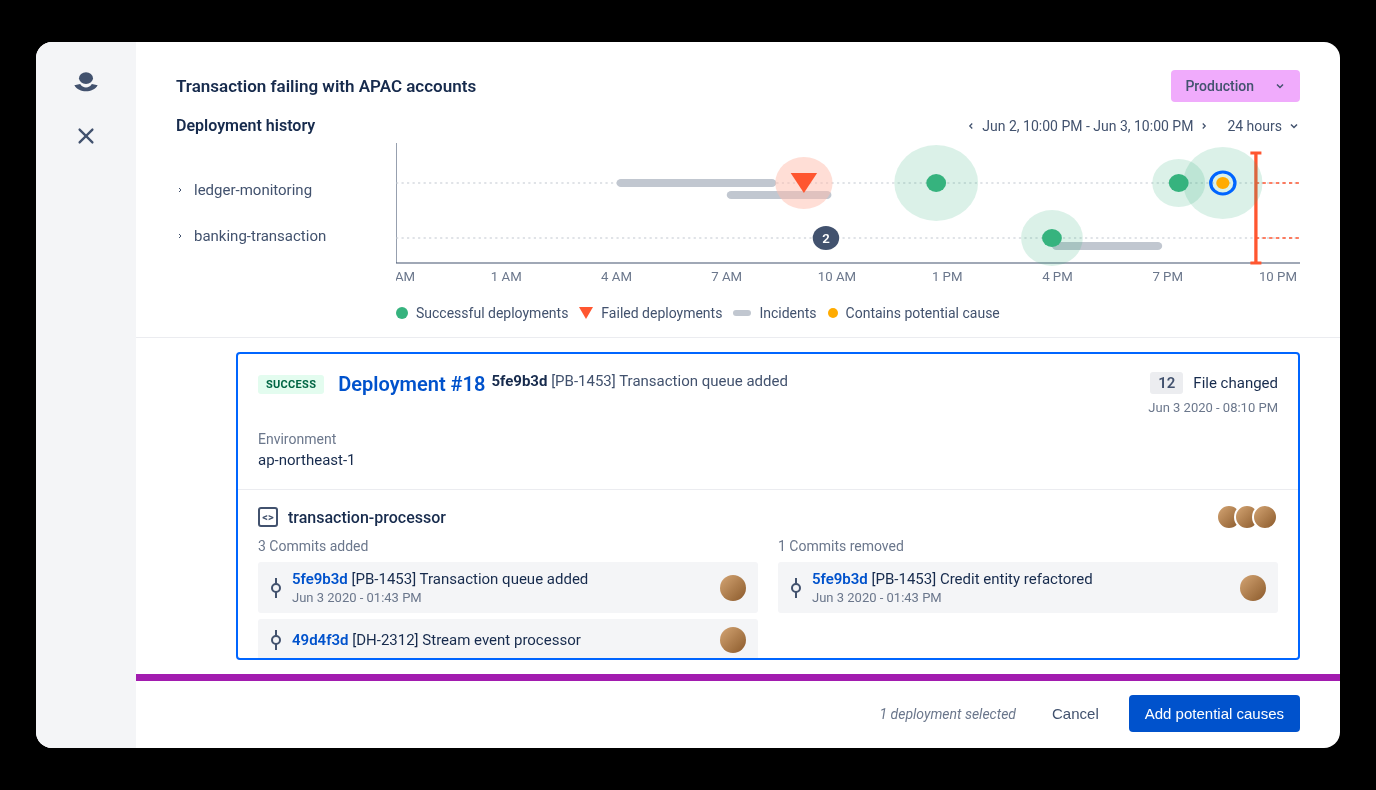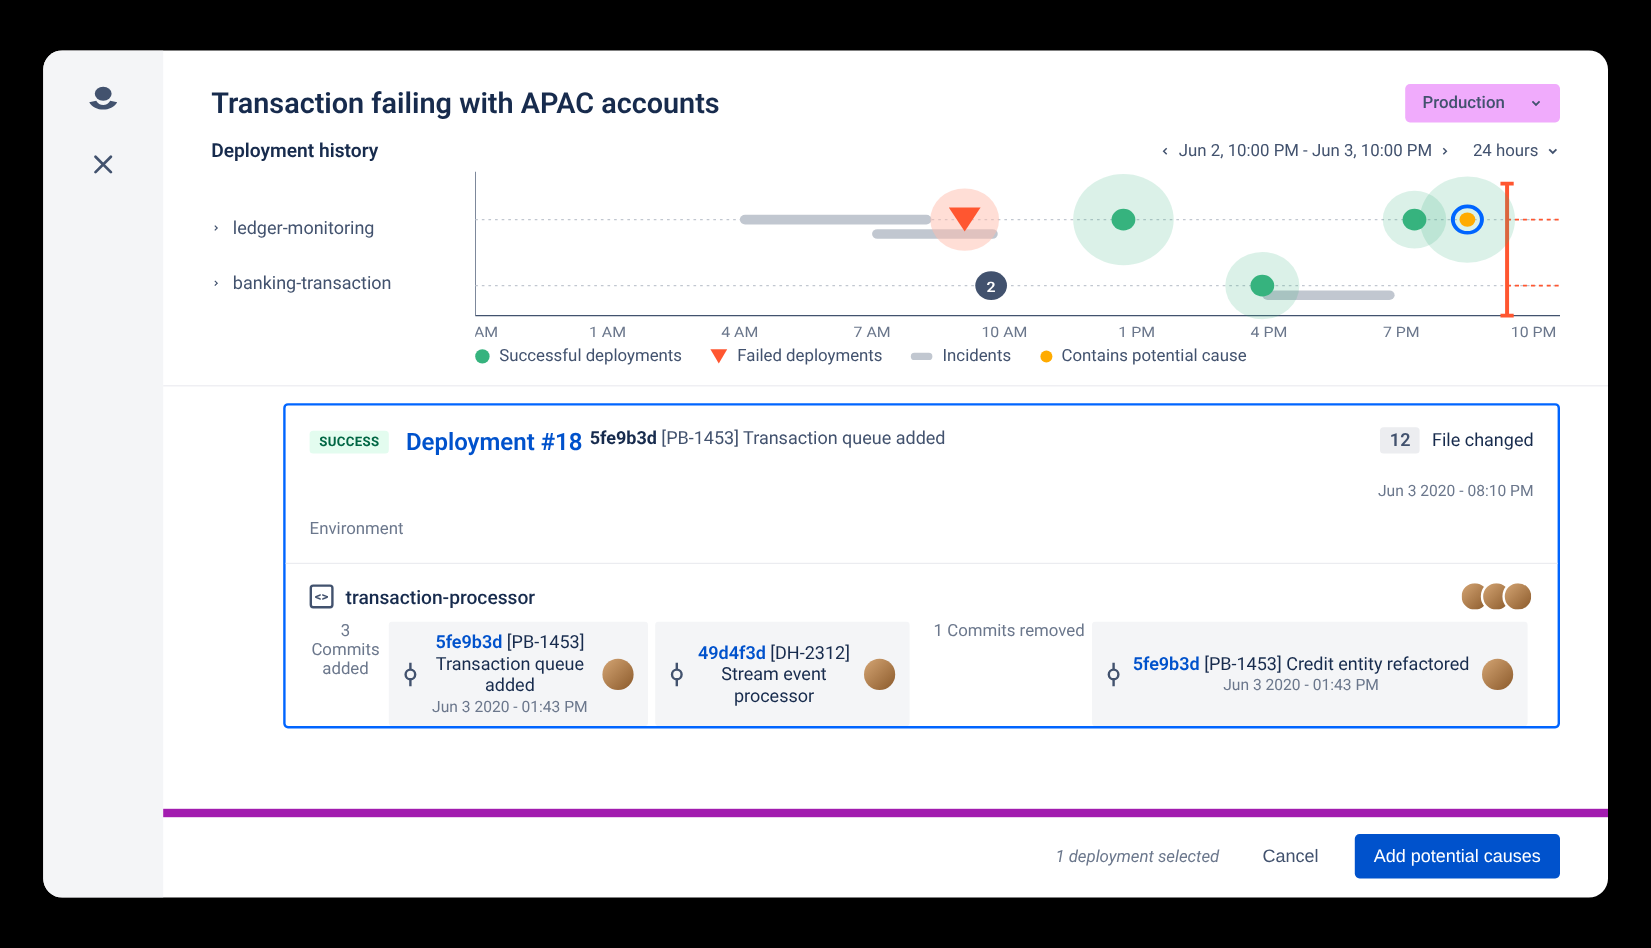--- a/index.html
+++ b/index.html
@@ -29,36 +29,36 @@
     padding-top: 28px;
     display: flex;
     flex-direction: column;
     align-items: center;
     gap: 24px;
   }
   .logo { color: #42526E; }
   .x-icon { color: #42526E; cursor: pointer; }
   .main { flex: 1; padding: 28px 0 0 0; display: flex; flex-direction: column; min-width: 0;}
   .header { padding: 0 40px; display: flex; justify-content: space-between; align-items: center; }
-  .title { font-size: 24px; font-weight: 600; color: #172B4D; }
+  .title { font-size: 17px; font-weight: 600; color: #172B4D; }
   .env-select { background: #f0abfc; border-radius: 4px; padding: 8px 14px; display: flex; align-items: center; gap: 20px; color: #42526E; font-weight: 500; cursor: pointer;}
   .history-row { padding: 14px 40px 0 40px; display: flex; justify-content: space-between; align-items: center; }
   .history-label { font-weight: 600; font-size: 16px; color: #172B4D; }
   .range-controls { display: flex; align-items: center; gap: 18px; color: #42526E; font-size: 14px;}
   .range-text { display: flex; align-items: center; gap: 6px;}
   .range-select { display: flex; align-items: center; gap: 6px; cursor: pointer;}
   .chevron { display:inline-block; }
   .chart-area { position: relative; padding: 0 40px; margin-top: 8px;}
   .chart-rows { display: flex; }
   .service-col { width: 220px; padding-top: 24px;}
   .service-item { display: flex; align-items: center; gap: 10px; color: #42526E; font-size: 15px; padding: 14px 0; cursor: pointer;}
   .service-item .chev { width: 8px; }
   .chart-col { flex: 1; position: relative; height: 140px; }
   .chart-svg { position:absolute; inset:0; width:100%; height:100%; }
-  .legend { display: flex; gap: 24px; padding: 6px 0 16px 260px; color: #42526E; font-size: 14px; align-items: center; border-bottom: 1px solid #EBECF0;}
+  .legend { display: flex; gap: 11px; padding: 6px 0 16px 260px; color: #42526E; font-size: 14px; align-items: center; border-bottom: 1px solid #EBECF0; margin-top: 16px;}
   .legend-item { display: flex; align-items: center; gap: 8px; }
   .dot-g { width:12px; height:12px; background:#36B37E; border-radius: 50%;}
   .tri-r { width:0; height:0; border-left:7px solid transparent; border-right:7px solid transparent; border-top:12px solid #FF5630;}
   .incident-bar { width:18px; height:6px; background:#C1C7D0; border-radius:3px;}
   .dot-o { width:10px; height:10px; background:#FFAB00; border-radius:50%;}
   .card {
     margin: 14px 40px 0 100px;
     border: 2px solid #0065FF;
     border-radius: 4px;
     padding: 18px 20px 0 20px;
@@ -66,35 +66,35 @@
     flex-direction: column;
   }
   .detail-head { display:flex; justify-content: space-between; align-items: flex-start; margin-bottom: 8px;}
   .detail-left { display:flex; gap:6px;}
   .row-a { display:flex; align-items:center; gap:14px;}
   .status-badge { background:#E3FCEF; color:#006644; font-weight:700; font-size:11px; padding:3px 8px; border-radius:3px; letter-spacing:0.3px;}
   .deployment-title { color:#0052CC; font-weight:600; font-size:20px;}
   .commit-line { font-size:15px; color:#172B4D; }
   .commit-line .hash { font-weight:700; }
   .commit-line .ticket, .commit-line .msg { color:#42526E; }
-  .detail-right { text-align:right; display:flex; flex-direction:column; gap:24px; align-items:flex-end;}
+  .detail-right { text-align:right; display:flex; flex-direction:column; gap:6px; align-items:flex-end;}
   .file-row { display:flex; align-items:center; gap:10px; font-size:15px;}
   .file-count { background:#ECEDF0; border-radius:3px; padding:2px 8px; font-weight:600; color:#42526E;}
   .time-txt { color:#6B778C; font-size:13px;}
   .env-label { color:#6B778C; margin-top:8px; font-size:14px;}
   .env-value { margin-top:4px; font-size:15px; color:#172B4D;}
   .divider { border-top:1px solid #EBECF0; margin:20px -20px 0;}
   .repo-row { display:flex; justify-content:space-between; align-items:center; padding:14px 0 8px;}
   .repo-left { display:flex; align-items:center; gap:10px; font-size:16px; font-weight:500; color:#172B4D;}
   .repo-icon { border:2px solid #42526E; border-radius:3px; width:20px; height:20px; display:flex; align-items:center; justify-content:center; font-size:11px; color:#42526E; font-weight:700;}
   .avatars { display:flex; }
   .avatar { width:26px; height:26px; border-radius:50%; border:2px solid #fff; background:linear-gradient(135deg,#d4a574,#8b5a2b); margin-left:-8px;}
   .avatar:first-child { margin-left:0;}
   .commits-sections { display:flex; gap:20px; padding-bottom: 0; overflow:hidden; max-height: 120px;}
-  .commits-section { flex: 1; display:flex; flex-direction:row; gap:6px;text-align:center;}
+  .commits-section { flex: 1; display:flex; flex-direction:column; gap:6px;}
   .section-title { color:#6B778C; font-size:14px; margin-bottom:2px;}
   .commit-row { background:#F4F5F7; border-radius:3px; padding:8px 12px; display:flex; align-items:center; gap:10px;}
   .commit-node { color:#42526E; }
   .commit-content { flex:1; display:flex; flex-direction:column; gap:2px;}
   .commit-txt { font-size:15px;}
   .commit-txt .chash { color:#0052CC; font-weight:600;}
   .commit-txt .cmsg { color:#172B4D;}
   .commit-time { color:#6B778C; font-size:13px;}
   .mini-avatar { width:26px; height:26px; border-radius:50%; background:linear-gradient(135deg,#d4a574,#8b5a2b);}
   .footer { border-top: 7px solid #a21caf; margin-top:auto; padding: 14px 40px 16px; display:flex; justify-content:flex-end; align-items:center; gap:20px; position:relative;}
@@ -253,20 +253,21 @@
         </div>
         <div class="detail-right">
           <div class="file-row">
             <span class="file-count">12</span>
             <span>File changed</span>
           </div>
           <div class="time-txt">Jun 3 2020 - 08:10 PM</div>
         </div>
       </div>
       <div class="env-label">Environment</div>
+      <div class="env-value">ap-northeast-1</div>
 
       <div class="divider"></div>
 
       <div class="repo-row">
         <div class="repo-left">
           <span class="repo-icon">&lt;&gt;</span>
           <span>transaction-processor</span>
         </div>
         <div class="avatars">
           <span class="avatar"></span>

